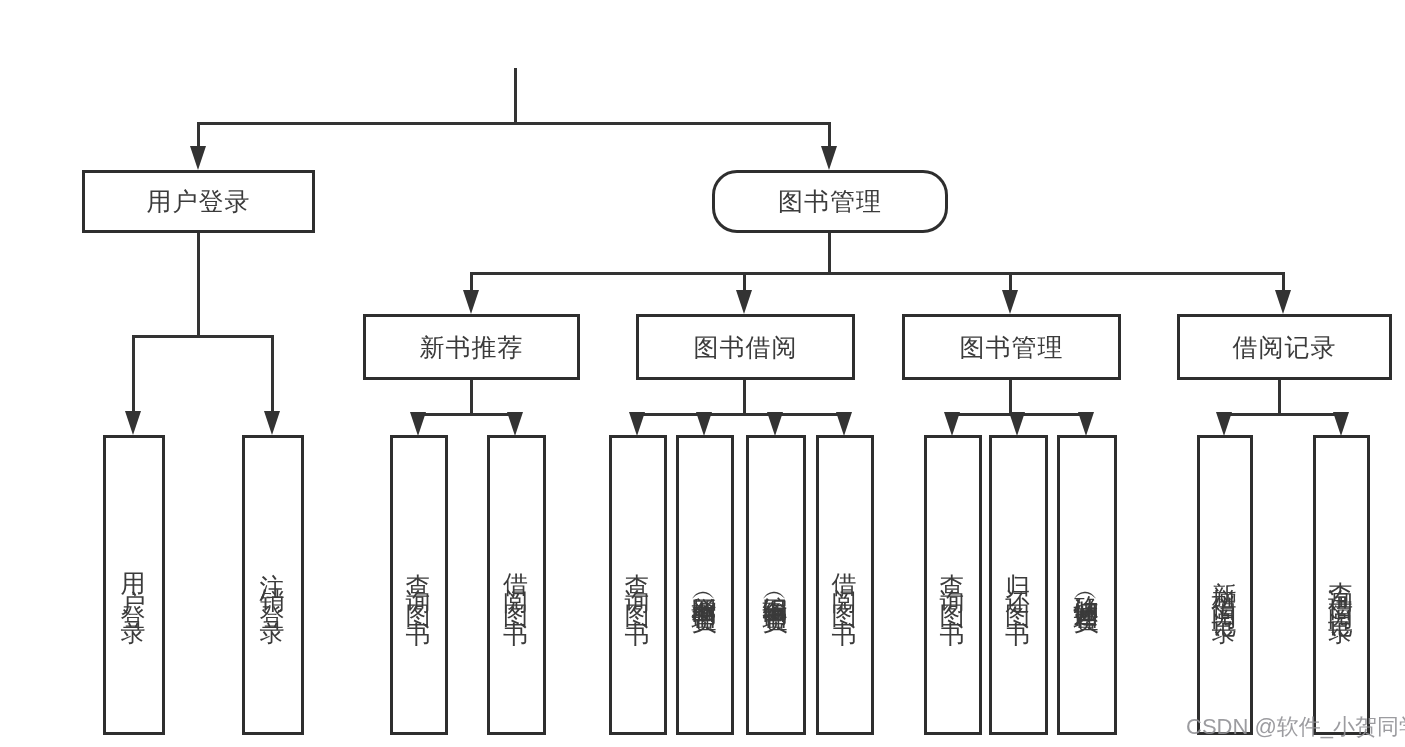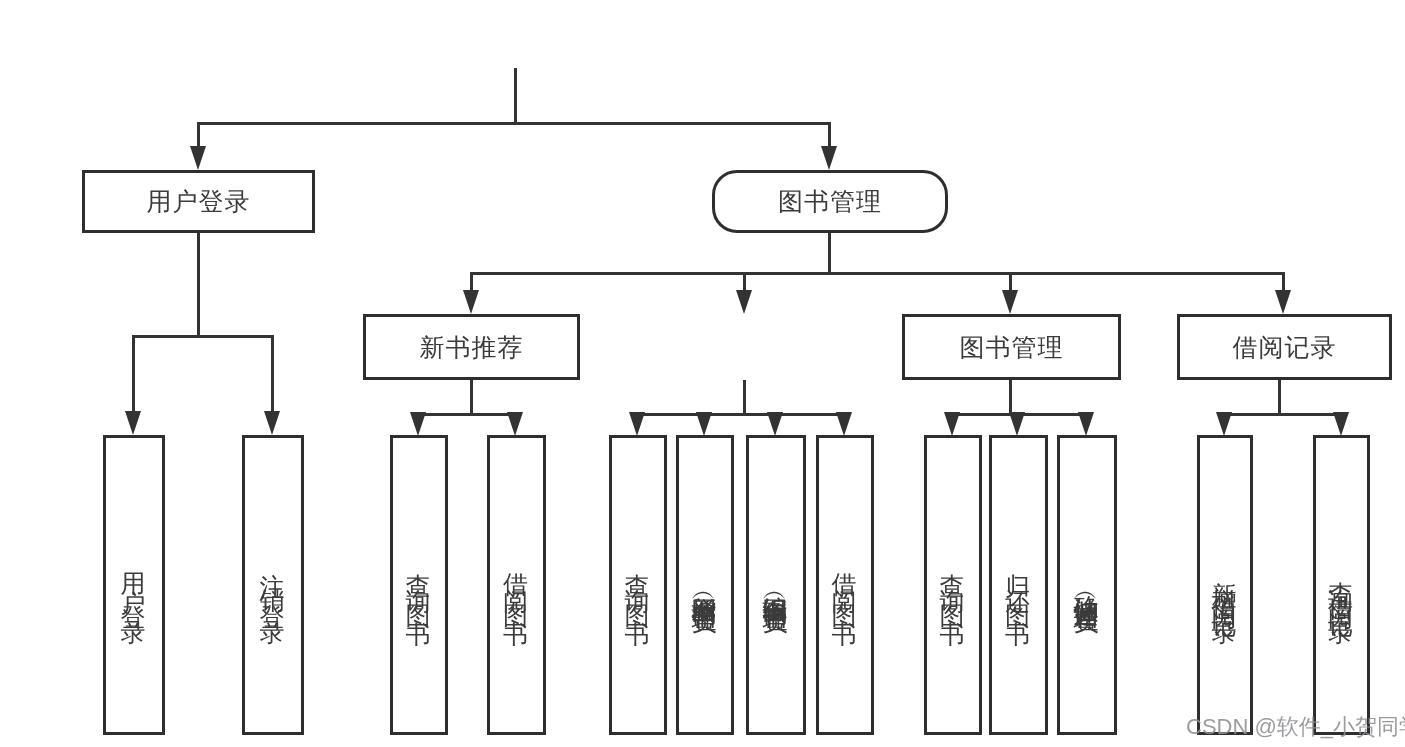--- a/index.html
+++ b/index.html
@@ -124,20 +124,23 @@
   <div class="box" id="b-login">
     <span>用户登录</span>
   </div>
   <div class="box" id="b-mgmt">
     <span>图书管理</span>
   </div>
 
   <div class="box" id="b-new">
     <span>新书推荐</span>
   </div>
+  <div class="box" id="b-borrow">
+    <span>图书借阅</span>
+  </div>
   <div class="box" id="b-current">
     <span>图书管理</span>
   </div>
   <div class="box" id="b-record">
     <span>借阅记录</span>
   </div>
 
   <div class="box leaf" id="b-l1">
     <span class="vtext v4">用户登录</span>
   </div>

